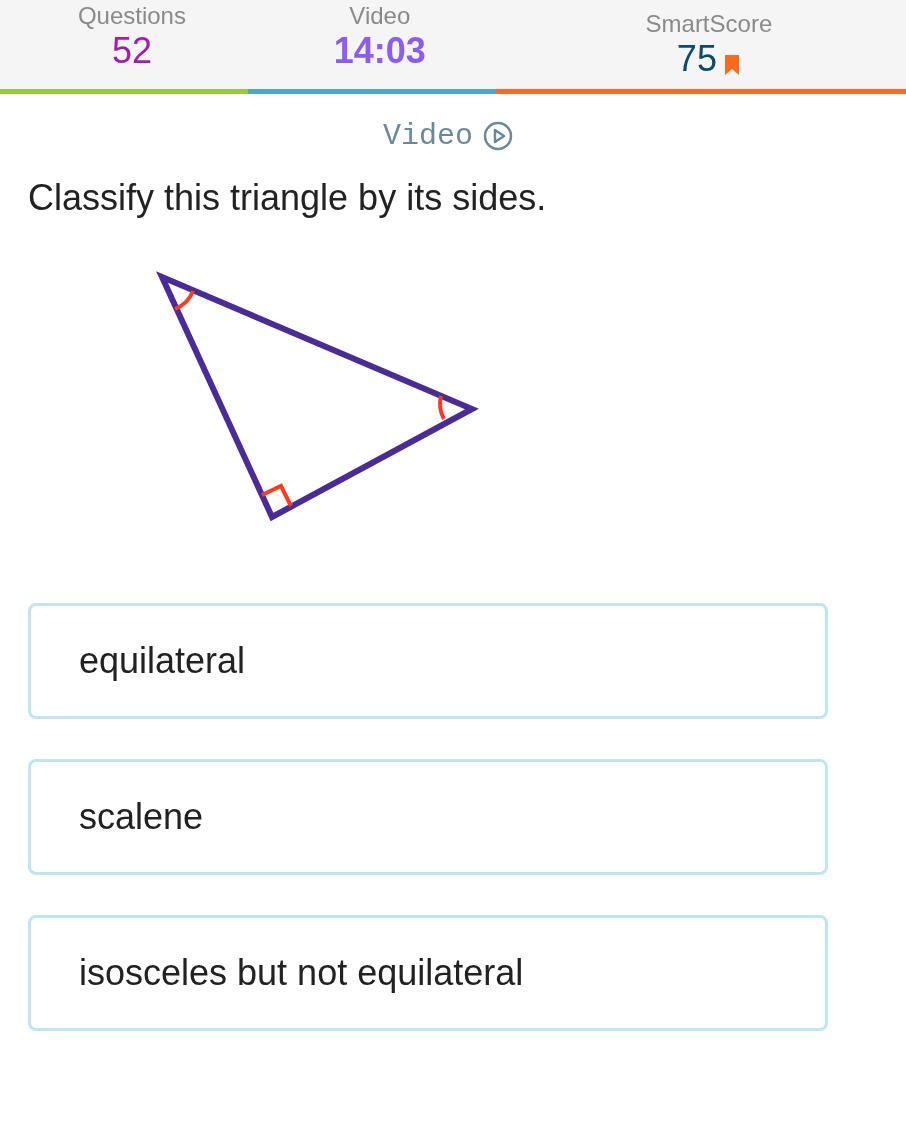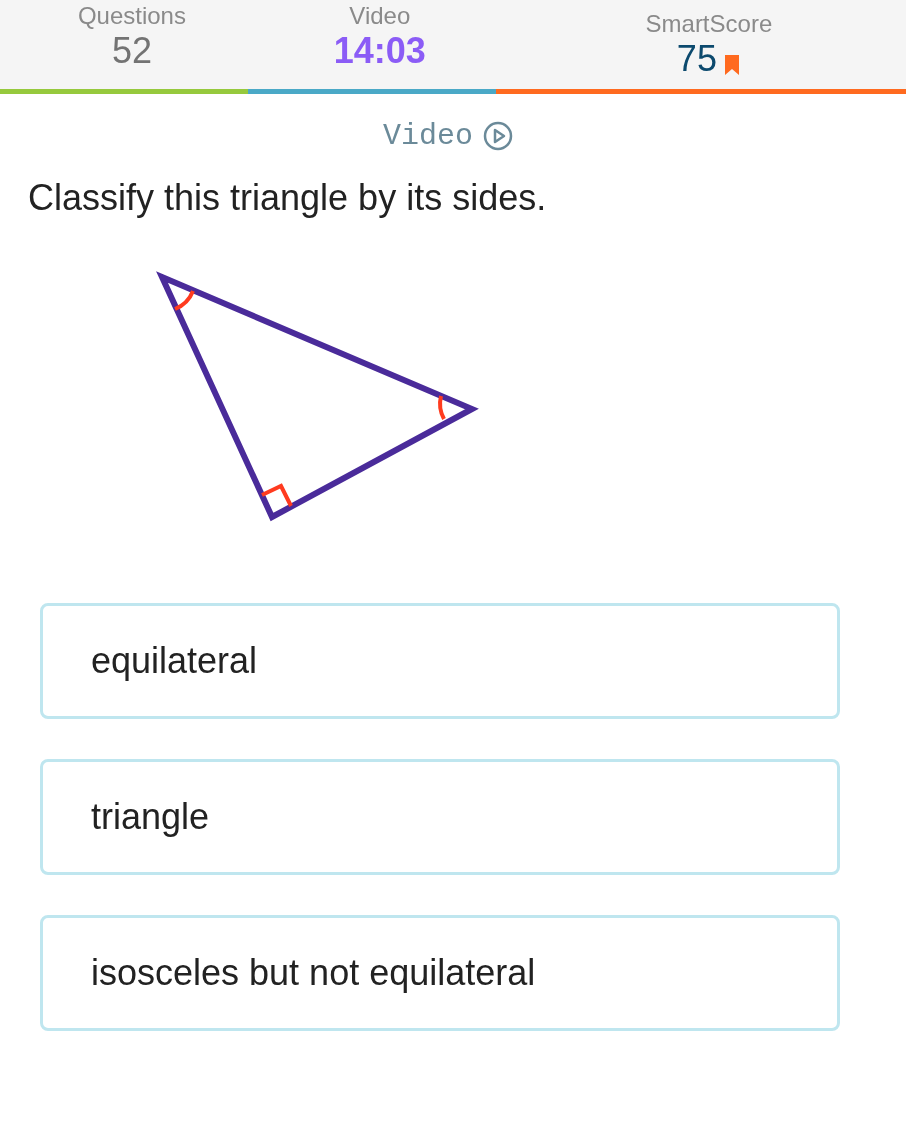--- a/index.html
+++ b/index.html
@@ -2,21 +2,21 @@
 <html><head>
 <meta charset="utf-8">
 <style>
   * { box-sizing: border-box; margin: 0; padding: 0; }
   html, body { width: 906px; height: 1147px; font-family: Arial, Helvetica, sans-serif; background: #fff; }
   .stats-bar { display: flex; width: 100%; background: #f5f5f5; }
   .stat-cell { flex: 1; text-align: center; padding: 4px 0 10px 16px; position: relative; }
   .stat-cell.score { flex: 1.7; margin-top: 8px; }
   .stat-label { color: #8a8a8a; font-size: 24px; line-height: 1; }
   .stat-value { font-size: 36px; line-height: 1.3; font-weight: 400; }
-  .stat-value.green { color: #737373; }
+  .stat-value.green { color: #a21caf; }
   .stat-value.teal  { color: #8b5cf6; font-weight: bold; }
   .stat-value.orange{ color: #0c4a6e; display: inline-flex; align-items: center; gap: 6px; }
   .underline { height: 5px; width: 100%; position: absolute; left:0; bottom: -1px; }
   .underline.green  { background: #96c93d; }
   .underline.teal   { background: #4aa9c7; }
   .underline.orange { background: #ff6a1f; }
   .ribbon { width: 18px; height: 26px; display: inline-block; }
   .video-row { text-align: center; padding: 26px 10px 0 0; font-size: 30px; color: #6b8a99; font-family: Liberation Mono, monospace; }
   .video-row .video-link { display: inline-flex; align-items: center; gap: 10px; cursor: pointer; }
   .video-icon { width: 30px; height: 30px; }
@@ -26,21 +26,20 @@
   .option-btn {
     width: 800px; max-width: 100%;
     border: 3px solid #bfe6ef;
     border-radius: 8px;
     background: #fff;
     text-align: left;
     font-size: 36px;
     color: #222;
     padding: 34px 48px;
     cursor: pointer;
-    margin-left: 12px;
   }
 </style>
 </head>
 <body>
 
 <div class="stats-bar">
   <div class="stat-cell">
     <div class="stat-label">Questions</div>
     <div class="stat-value green">52</div>
     <div class="underline green"></div>
@@ -89,18 +88,18 @@
 
     <path d="M 190 236 L 209 227 L 219 247" fill="none" stroke="#ff3b1f" stroke-width="4"></path>
   </svg>
 </div>
 
 <div class="options">
   <button class="option-btn">
     <span>equilateral</span>
   </button>
   <button class="option-btn">
-    <span>triangle</span>
+    <span>scalene</span>
   </button>
   <button class="option-btn">
     <span>isosceles but not equilateral</span>
   </button>
 </div>
 
 </body></html>

